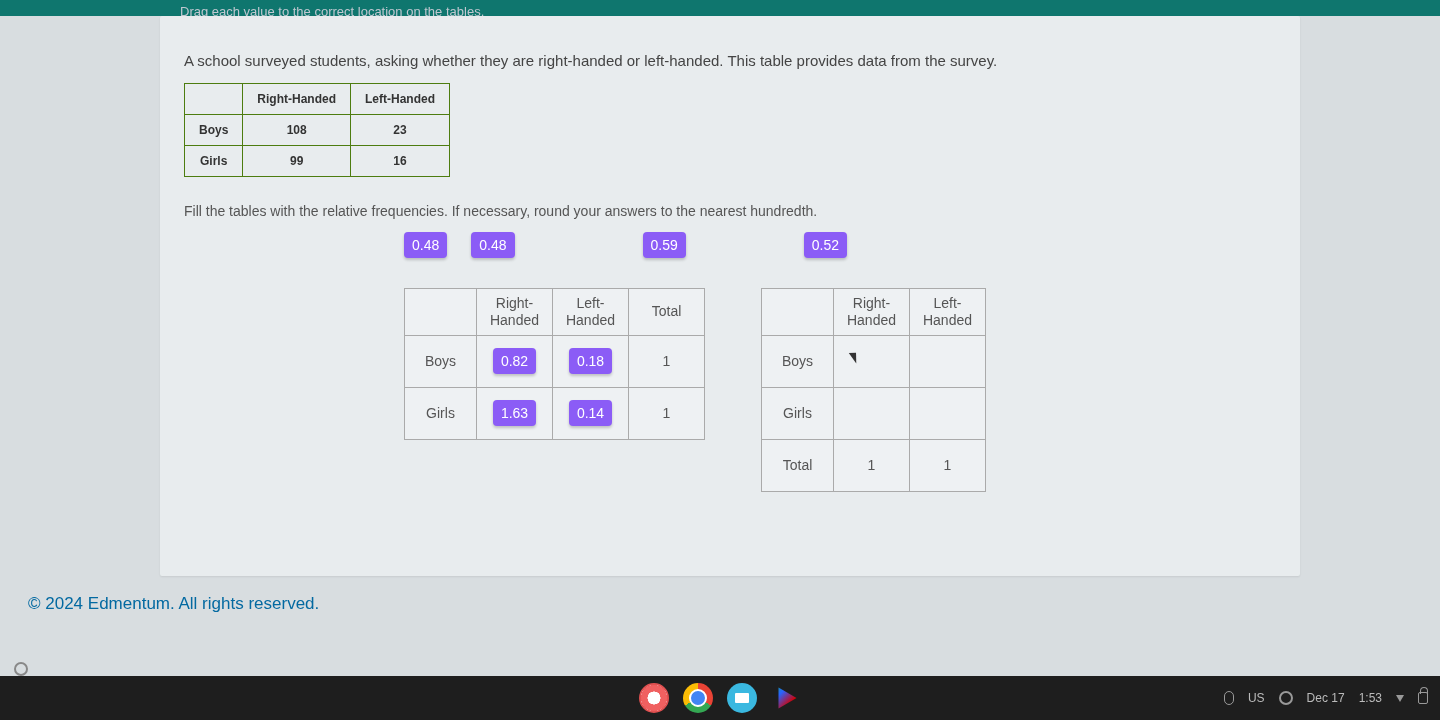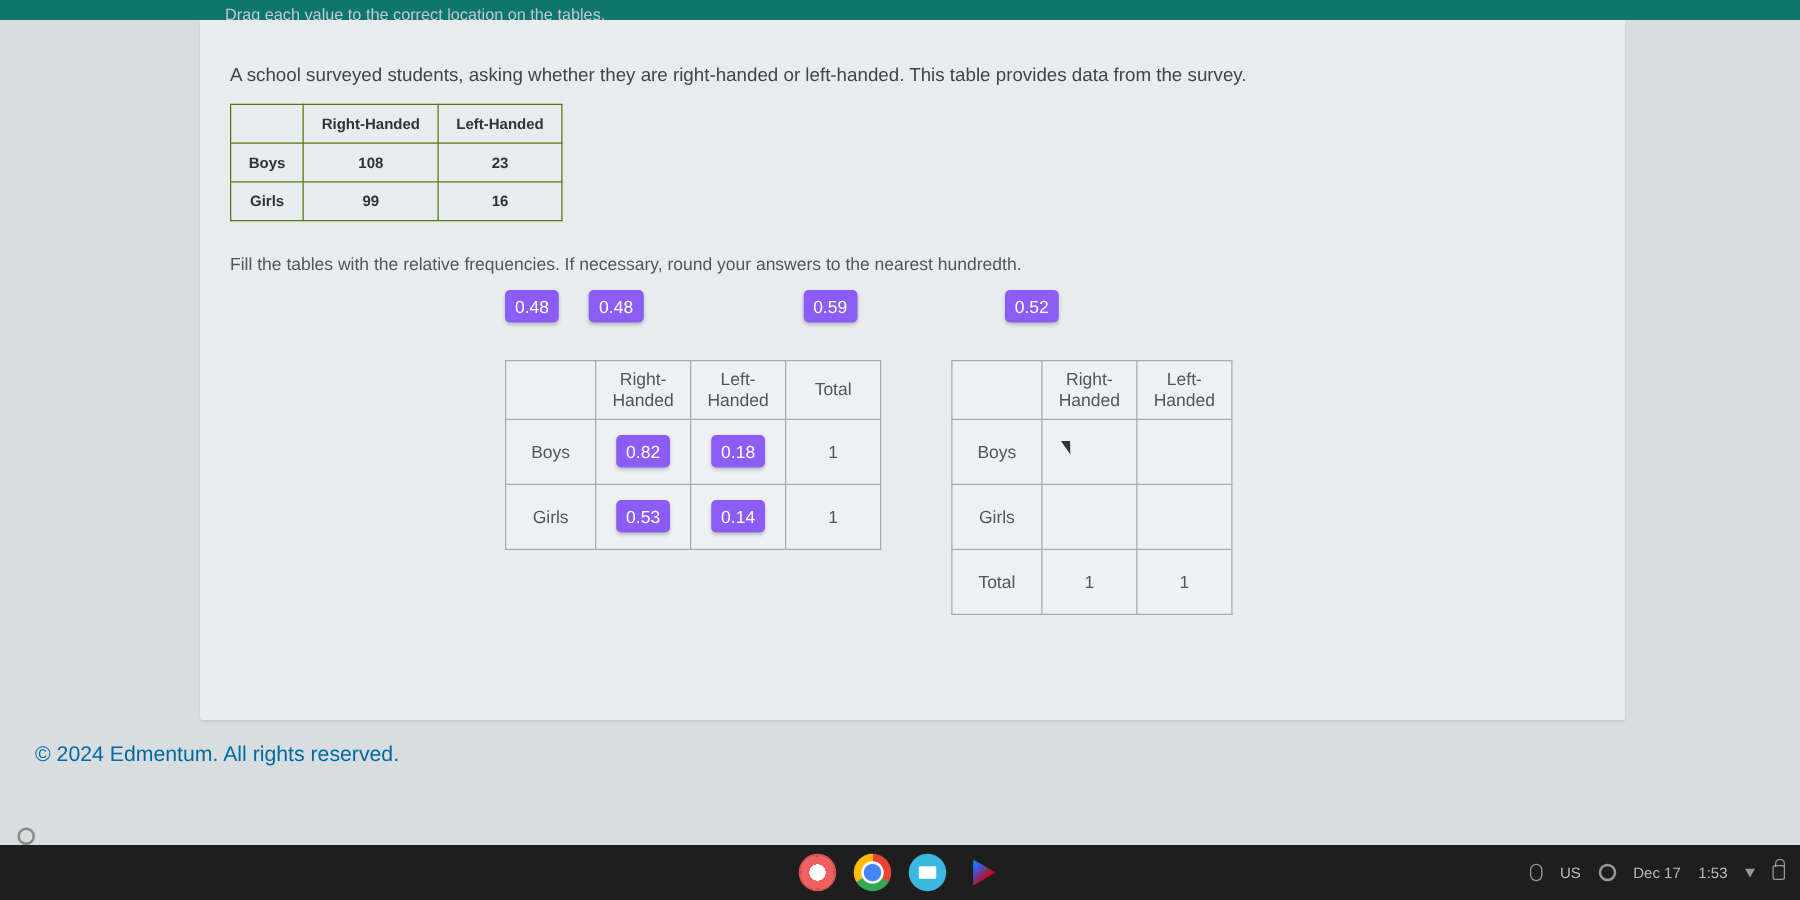--- a/index.html
+++ b/index.html
@@ -200,21 +200,21 @@
           <th class="hdr">Total</th>
         </tr>
         <tr>
           <td class="rowhdr">Boys</td>
           <td class="cell"><span class="tile">0.82</span></td>
           <td class="cell"><span class="tile">0.18</span></td>
           <td class="cell">1</td>
         </tr>
         <tr>
           <td class="rowhdr">Girls</td>
-          <td class="cell"><span class="tile">0.53</span></td>
+          <td class="cell"><span class="tile">1.63</span></td>
           <td class="cell"><span class="tile">0.14</span></td>
           <td class="cell">1</td>
         </tr>
       </tbody>
         </table>
 
       <table class="freq-table">
         <tbody>
             <tr>
           <th class="hdr-empty"></th>

